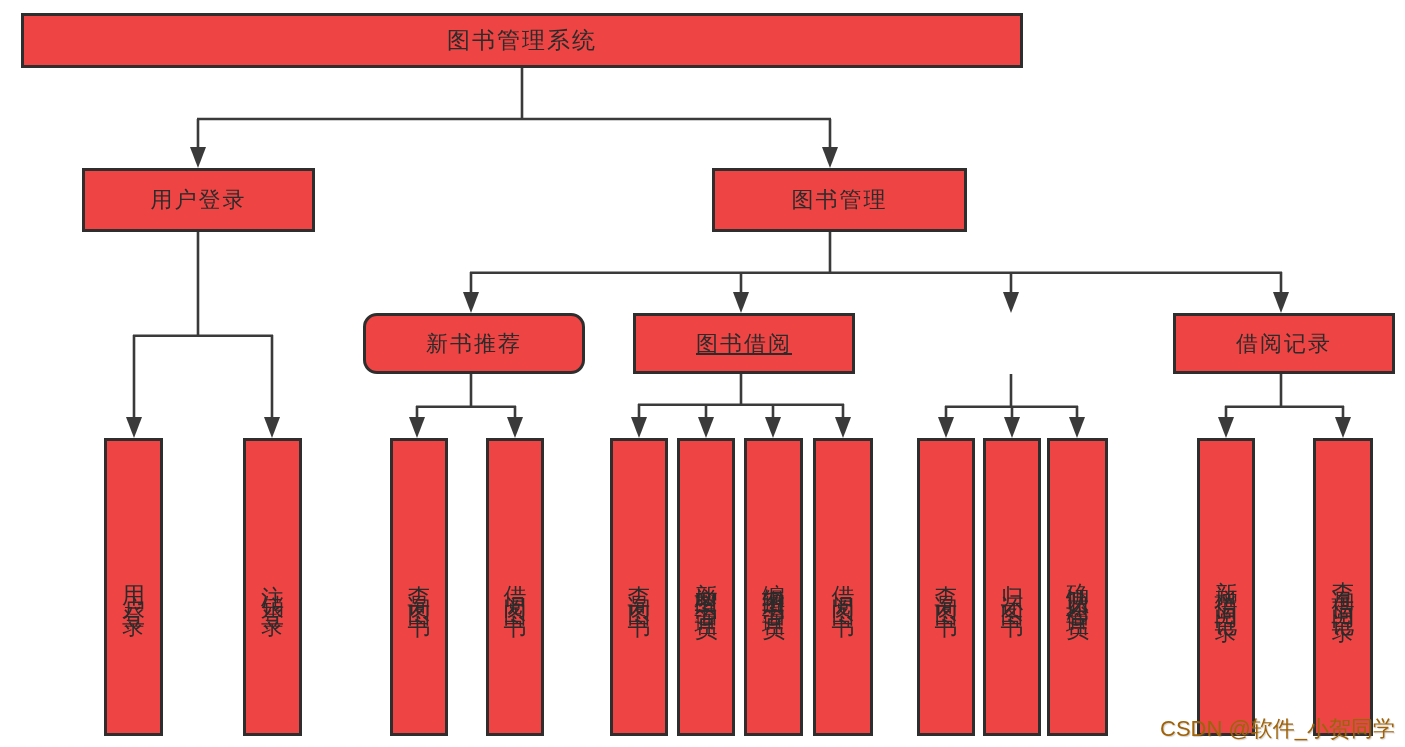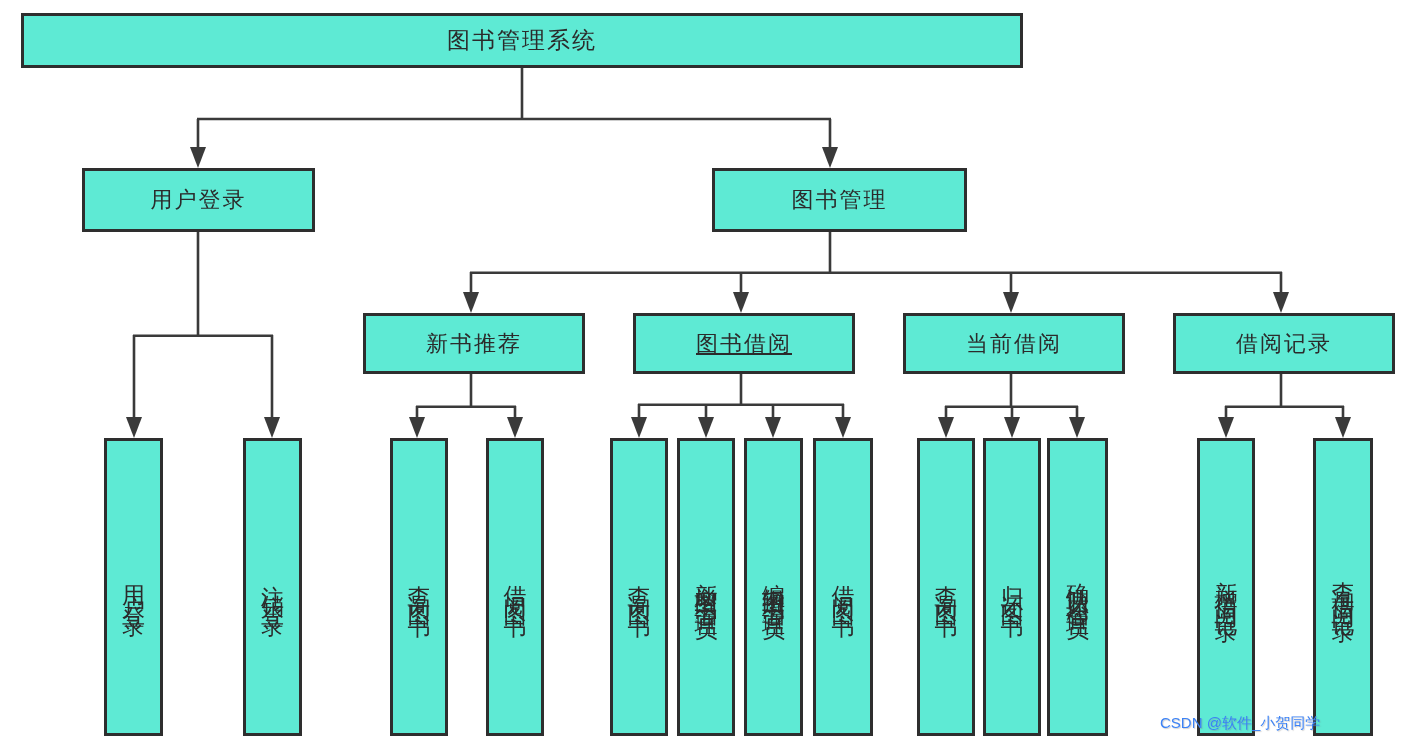--- a/index.html
+++ b/index.html
@@ -12,21 +12,21 @@
     overflow: hidden;
   }
   .connectors {
     position: absolute;
     left: 0; top: 0;
     width: 1405px; height: 747px;
   }
   .node {
     position: absolute;
     box-sizing: border-box;
-    background: #5eead4;
+    background: #ef4444;
     border: 3px solid #2e2e2e;
     color: #2b2b2b;
     display: flex;
     align-items: center;
     justify-content: center;
     text-align: center;
     line-height: 1;
   }
   .hbox { font-size: 22px; letter-spacing: 2px; }
   .root-box { font-size: 23px; }
@@ -36,22 +36,22 @@
     writing-mode: vertical-rl;
     font-size: 23px;
   }
   .s4 { letter-spacing: 10px; }
   .s6 { letter-spacing: 8px; }
   .s9 { letter-spacing: 5px; }
   .watermark {
     position: absolute;
     left: 1160px;
     top: 714px;
-    font-size: 15px;
-    color: #3b82f6;
+    font-size: 22px;
+    color: #a16207;
     white-space: nowrap;
     text-shadow: 1px 1px 1px rgba(120,120,120,0.35);
   }
 </style>
 </head>
 <body>
 
 <div class="canvas">
 
   <svg class="connectors" viewBox="0 0 1405 747" xmlns="http://www.w3.org/2000/svg">
@@ -95,23 +95,22 @@
       <polygon points="1218,417 1234,417 1226,438"></polygon>
       <polygon points="1335,417 1351,417 1343,438"></polygon>
     </g>
   </svg>
 
   <div class="node hbox root-box" style="left:21px; top:13px; width:1002px; height:55px;">图书管理系统</div>
 
   <div class="node hbox" style="left:82px; top:168px; width:233px; height:64px;">用户登录</div>
   <div class="node hbox" style="left:712px; top:168px; width:255px; height:64px;">图书管理</div>
 
-  <div class="node hbox" style="left:363px; top:313px; width:222px; height:61px;">新书推荐</div>
+  <div class="node hbox" style="left:363px; top:313px; width:222px; height:61px;border-radius:14px;">新书推荐</div>
   <div class="node hbox" style="left:633px; top:313px; width:222px; height:61px;text-decoration:underline;">图书借阅</div>
-  <div class="node hbox" style="left:903px; top:313px; width:222px; height:61px;">当前借阅</div>
   <div class="node hbox" style="left:1173px; top:313px; width:222px; height:61px;">借阅记录</div>
 
   <div class="node leaf s4" style="left:104px; width:59px;">用户登录</div>
   <div class="node leaf s4" style="left:243px; width:59px;">注销登录</div>
 
   <div class="node leaf s4" style="left:390px; width:58px;">查询图书</div>
   <div class="node leaf s4" style="left:486px; width:58px;">借阅图书</div>
 
   <div class="node leaf s4" style="left:610px; width:58px;">查询图书</div>
   <div class="node leaf s9" style="left:677px; width:58px;">新增图书（管理员）</div>

